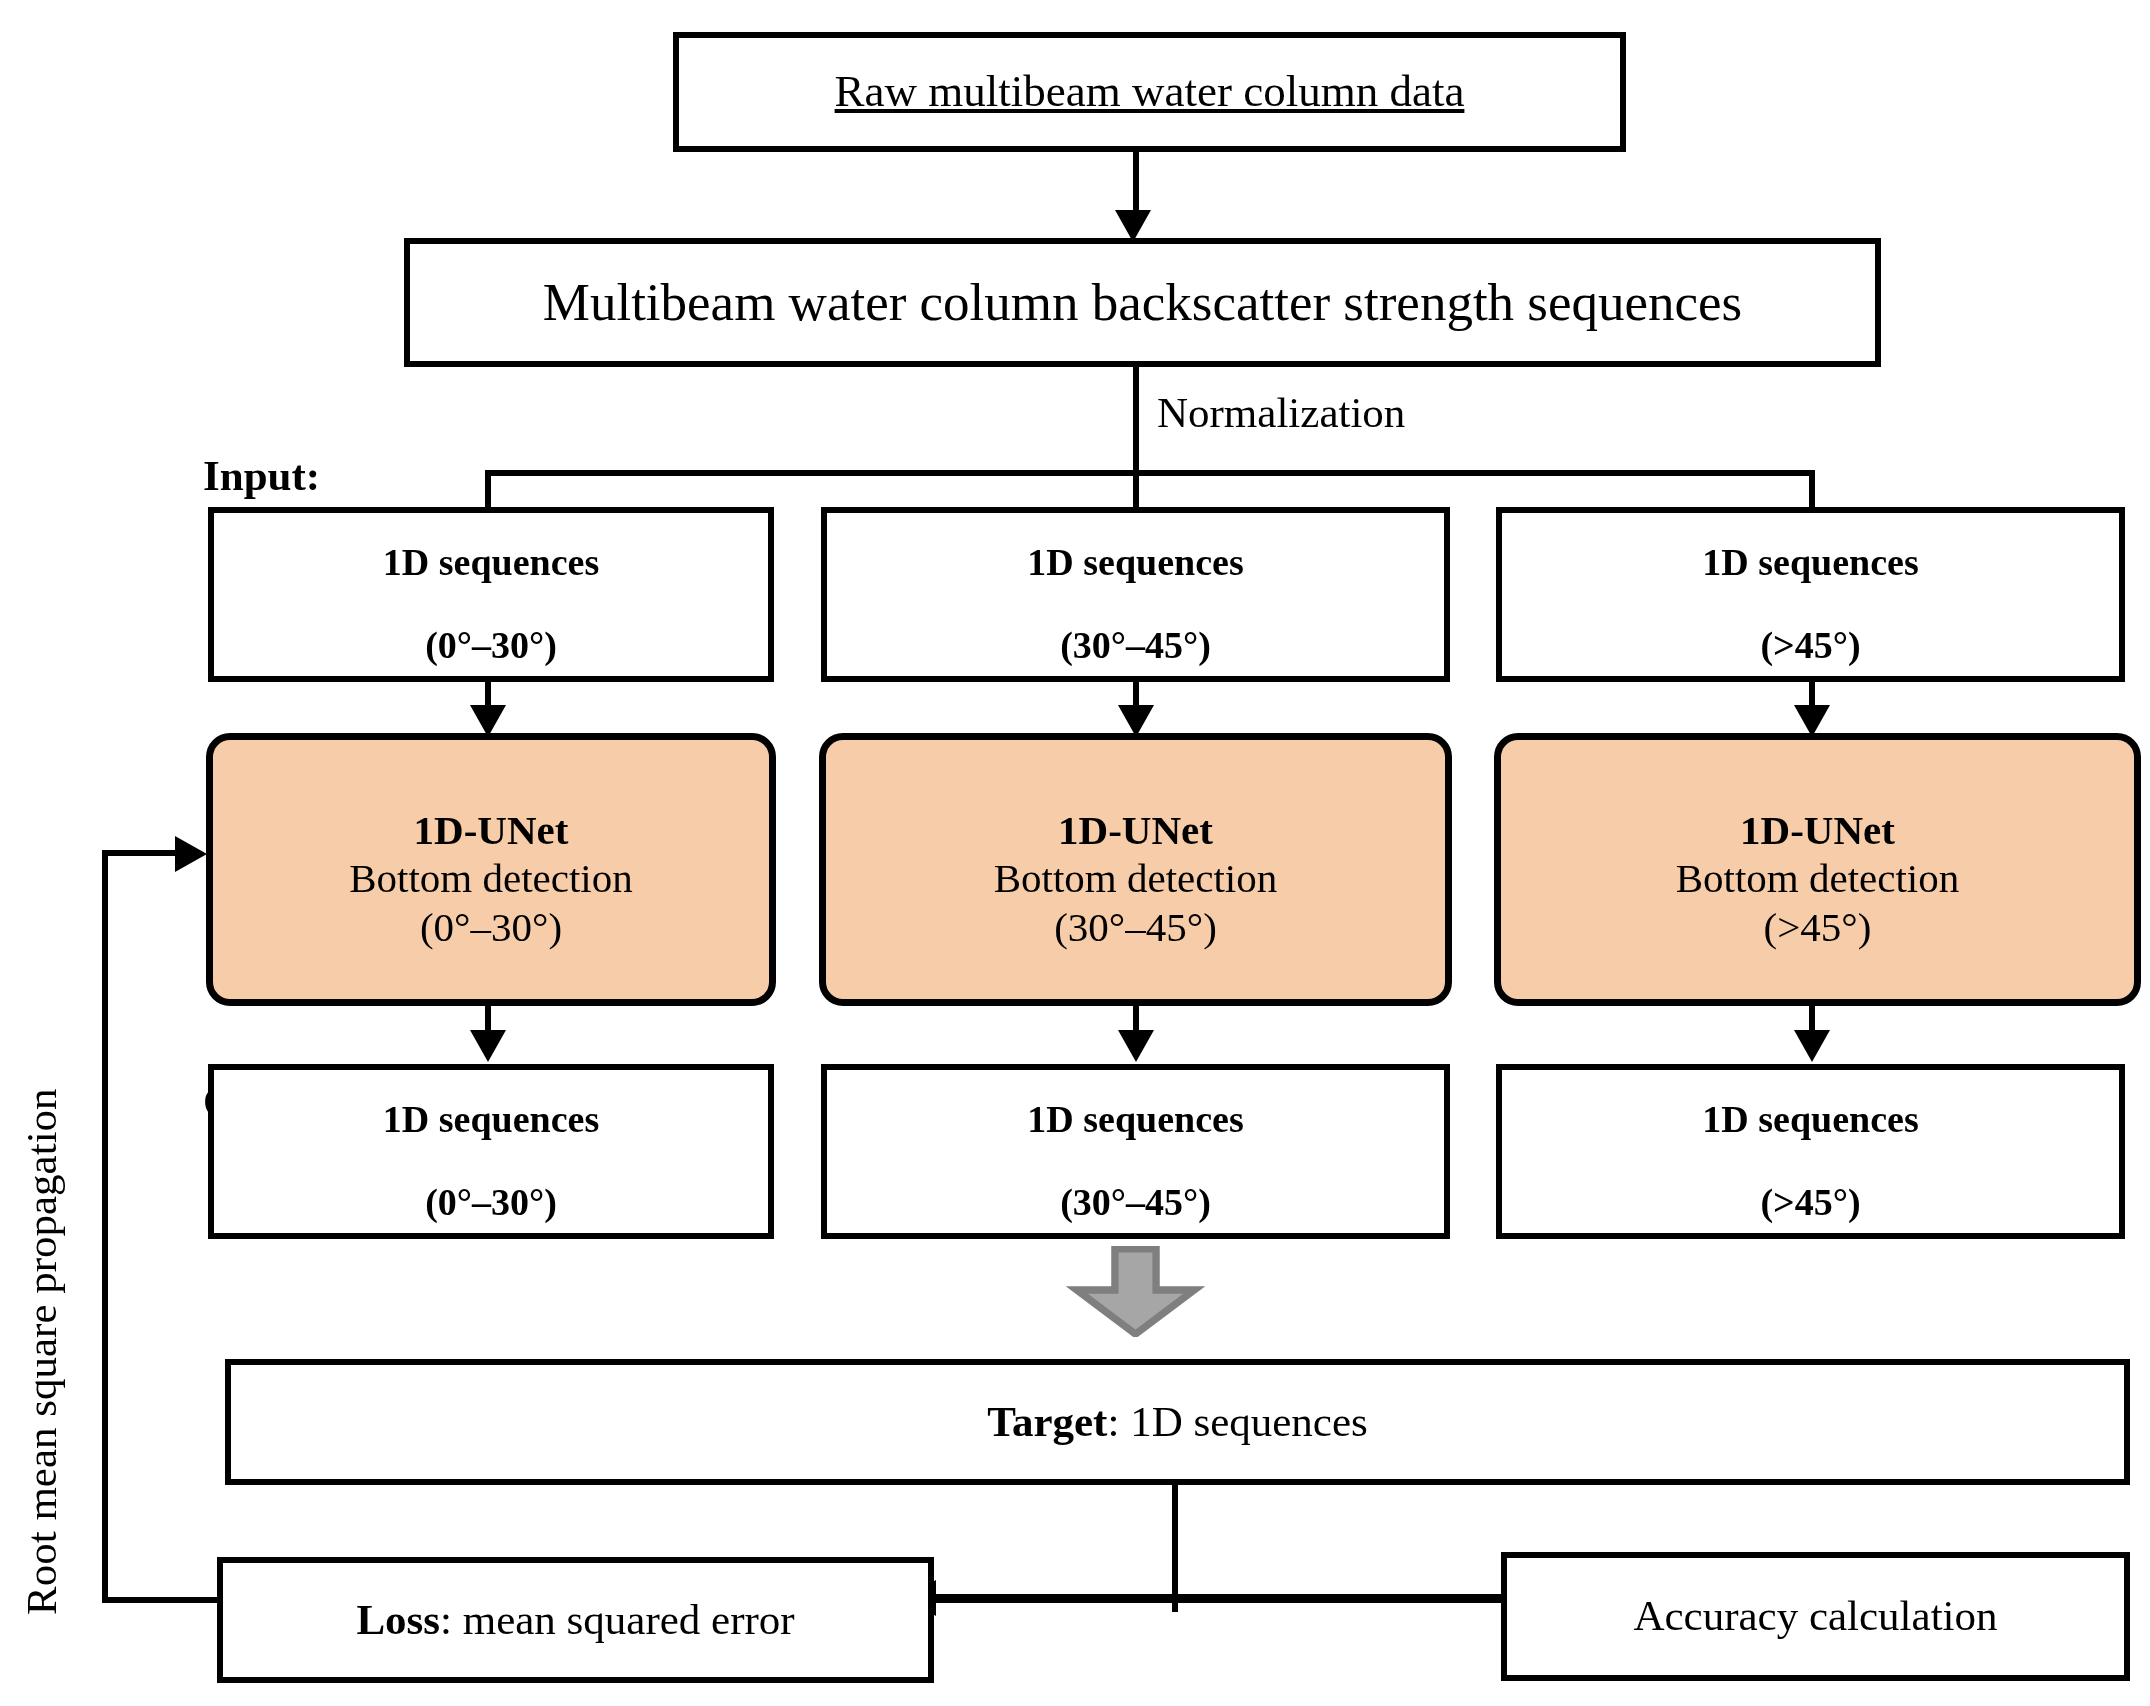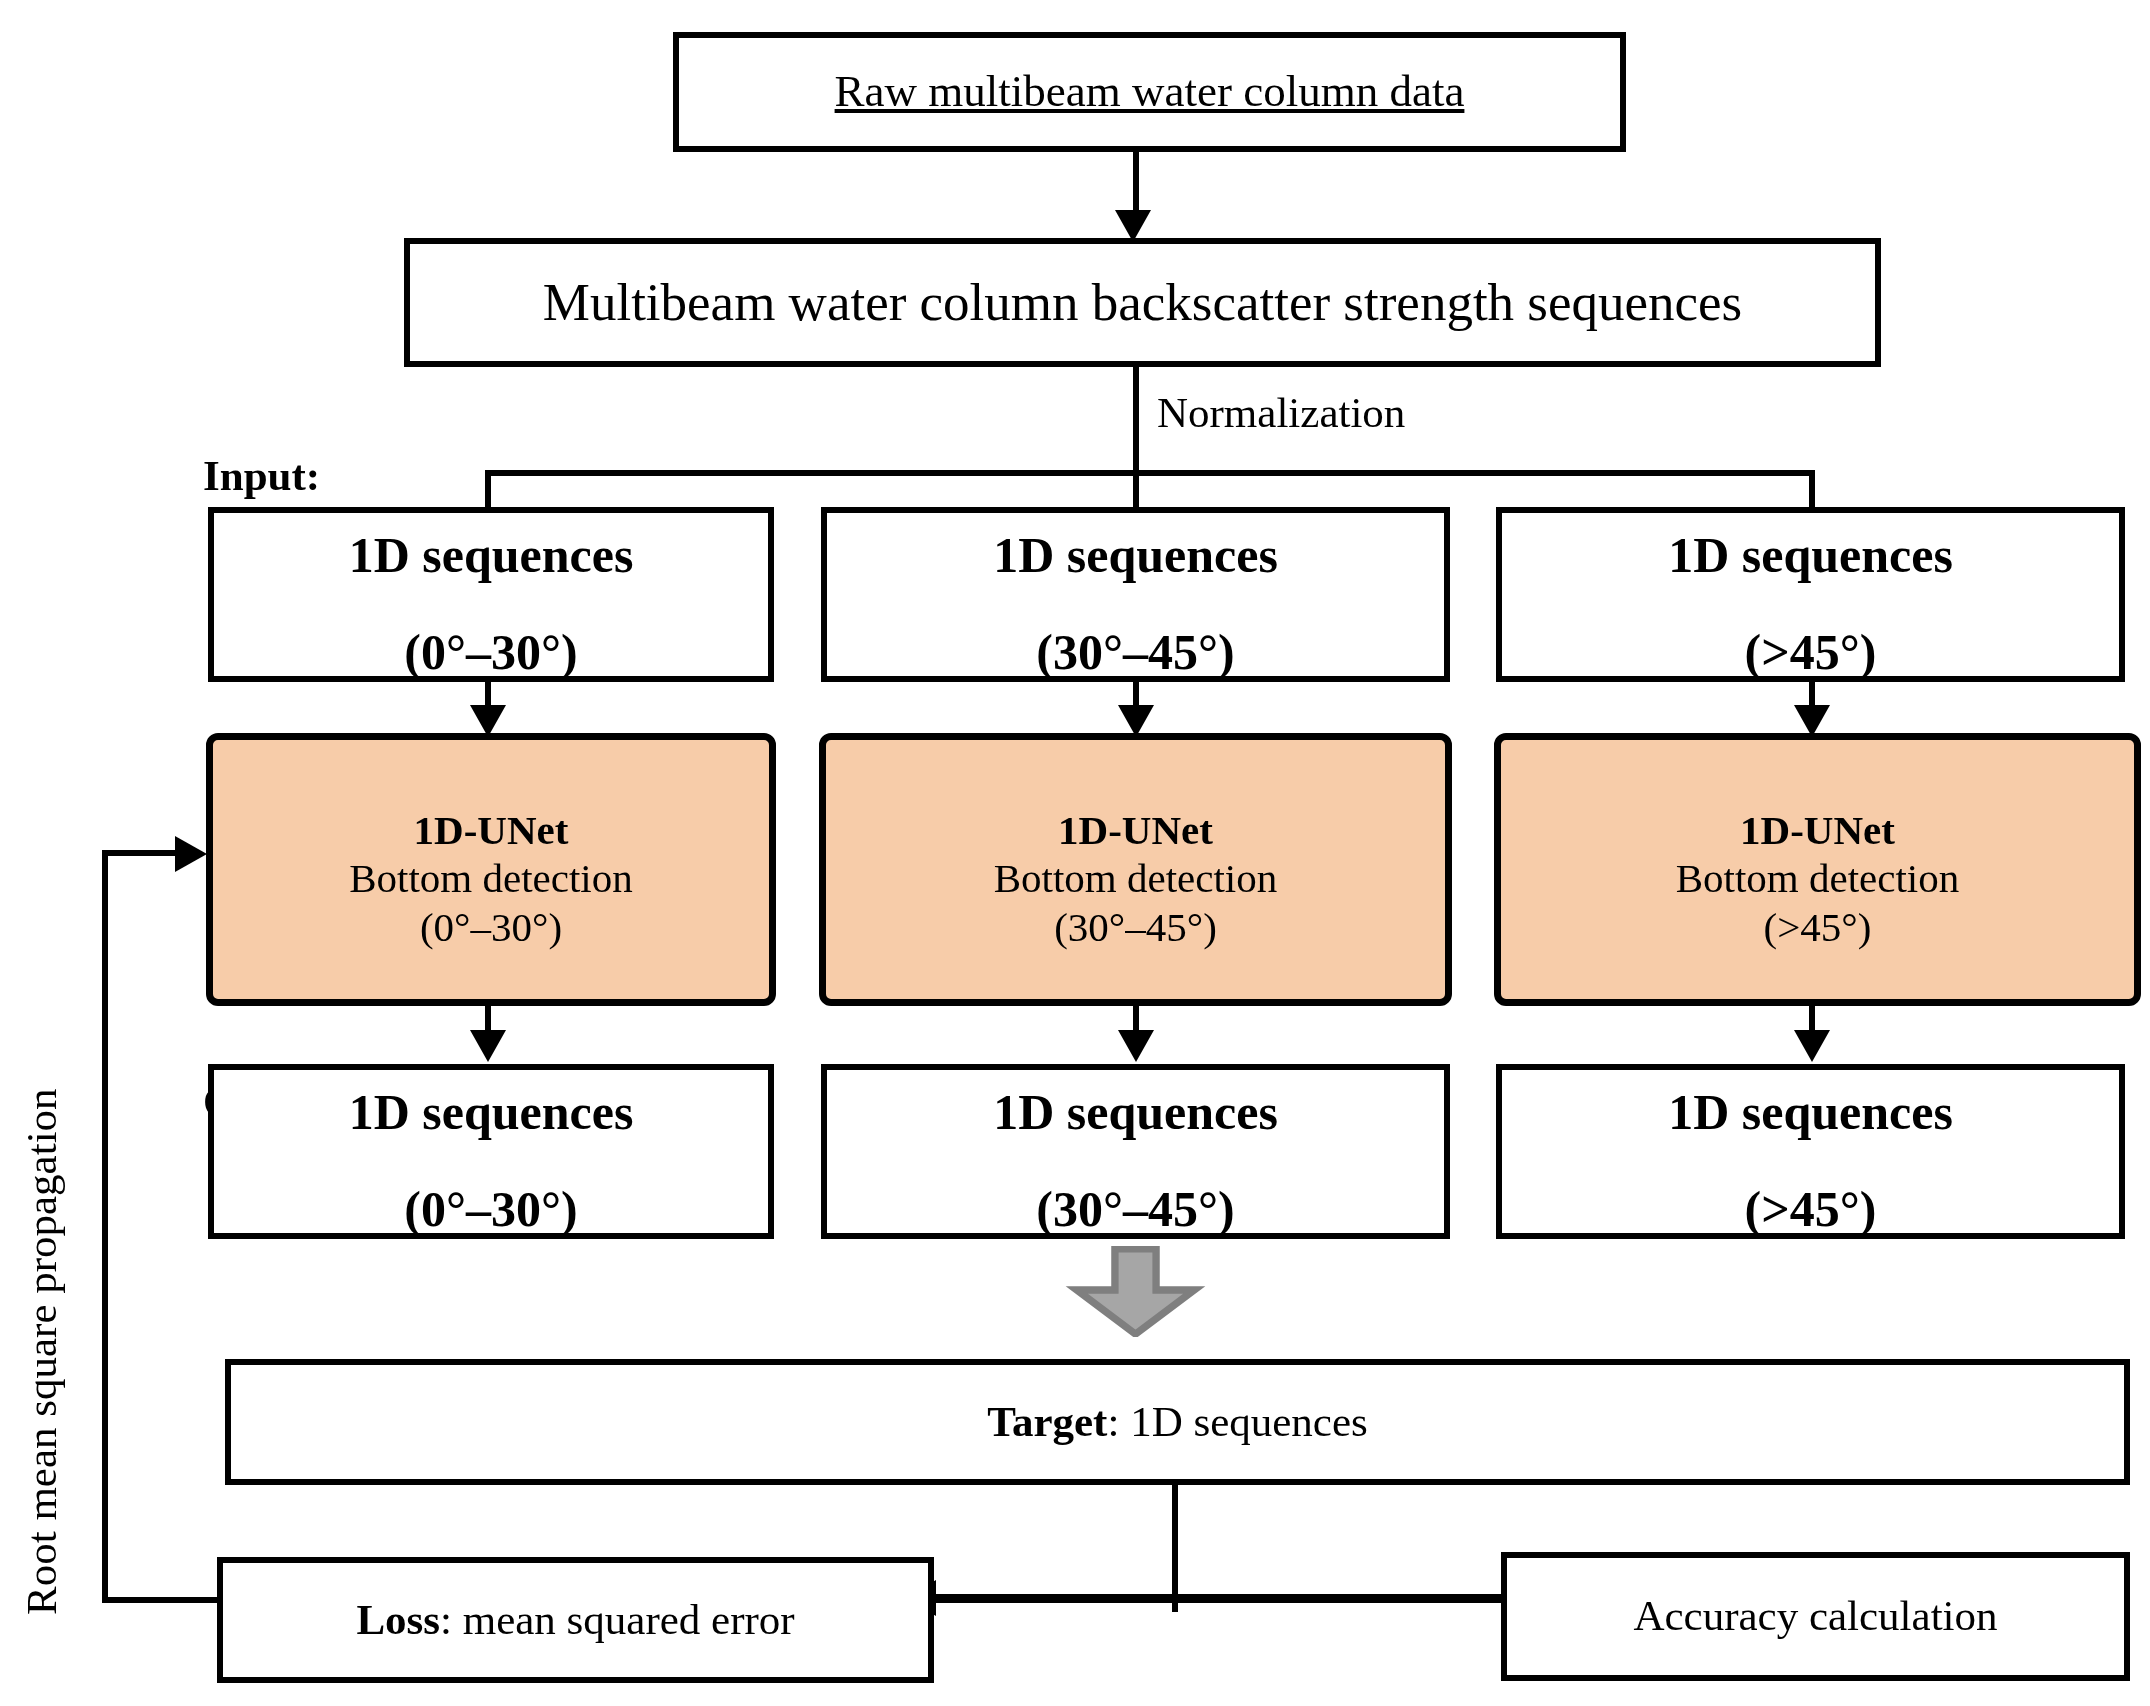--- a/index.html
+++ b/index.html
@@ -25,32 +25,32 @@
     display: flex;
     flex-direction: column;
     align-items: center;
     justify-content: center;
     text-align: center;
     color: #000000;
     line-height: 1.18;
   }
   .node.unet {
     background: #f7cca9;
-    border-radius: 12px;
+    border-radius: 24px;
     border-width: 7px;
   }
   .line1, .line2 { display: block; white-space: nowrap; }
 
   .t-regular { font-weight: 400; }
   .t-bold    { font-weight: 700; margin-top: 18px; }
 
   
   .fs-top   { font-size: 45px; text-decoration: underline; }
   .fs-mid   { font-size: 53px; }
-  .fs-box   { font-size: 50px; gap: 20px; }
+  .fs-box   { font-size: 38px; gap: 20px; }
   .fs-unet  { font-size: 41px; }
   .fs-label { font-size: 43px; }
   .fs-bottom{ font-size: 43px; }
 
   
   .flabel {
     position: absolute;
     color: #000000;
     white-space: nowrap;
   }

